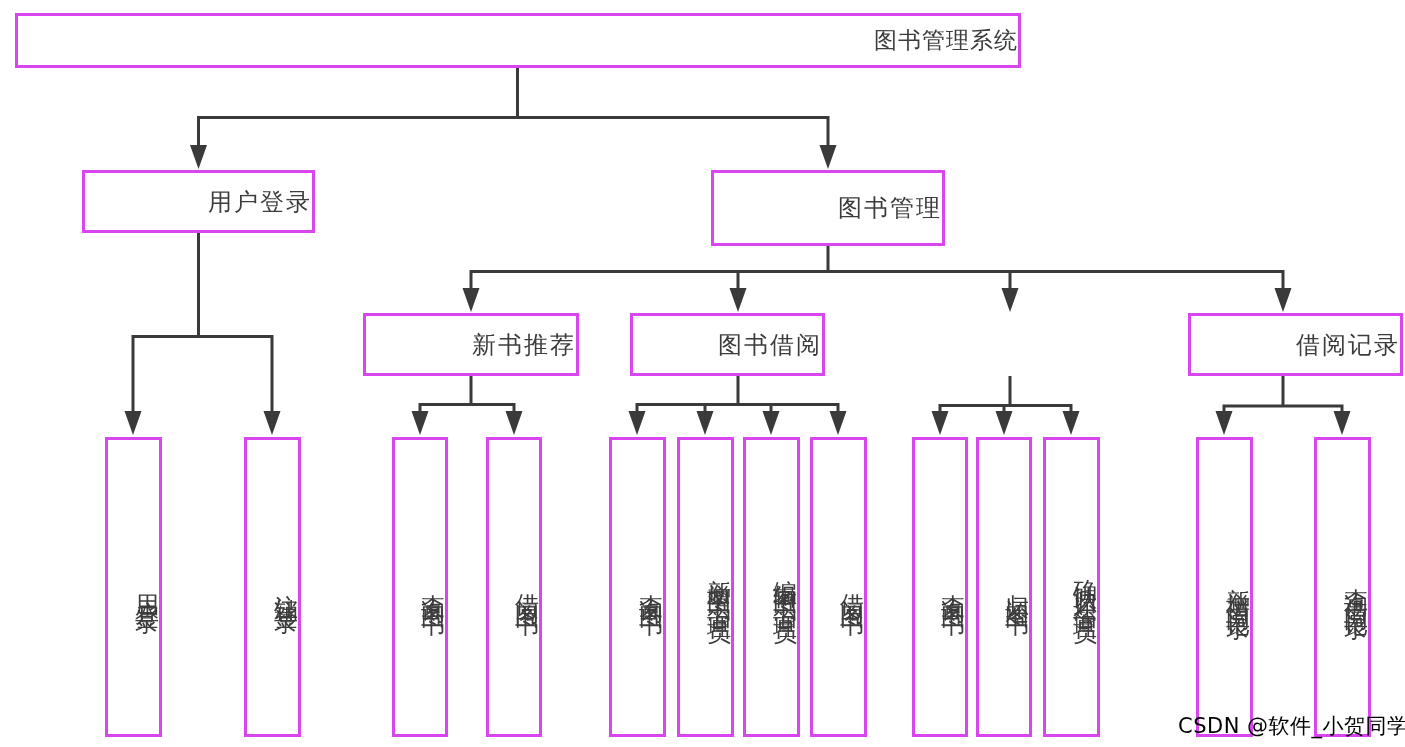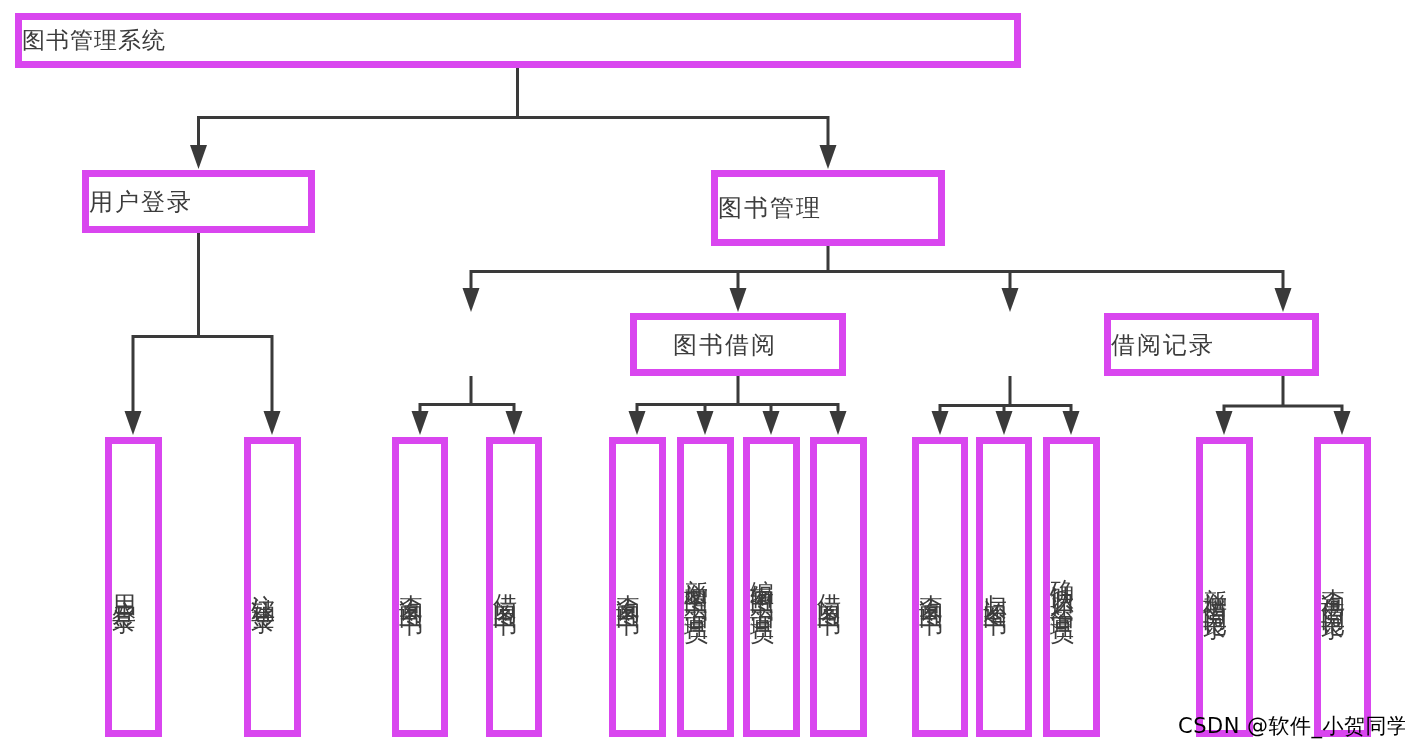--- a/index.html
+++ b/index.html
@@ -3,22 +3,22 @@
 <meta charset="utf-8">
 <style>
   html,body{margin:0;padding:0;background:#ffffff;}
   .stage{
     position:relative;width:1405px;height:747px;background:#ffffff;overflow:hidden;
     font-family:"DejaVu Sans","Liberation Sans",sans-serif;color:#3c3c3c;
   }
   .connector-layer{position:absolute;left:0;top:0;z-index:1;}
   .box{
     position:absolute;box-sizing:border-box;z-index:2;
-    border:7px solid #d946ef;background:#ffffff;
-    display:flex;align-items:center;justify-content:flex-start;
+    border:3px solid #d946ef;background:#ffffff;
+    display:flex;align-items:center;justify-content:flex-end;
   }
   .hbox{font-size:24px;letter-spacing:2px;}
   .root-box{font-size:23px;letter-spacing:1px;}
   .vbox span{
     writing-mode:vertical-rl;
     font-size:24px;line-height:1;letter-spacing:6px;
     white-space:nowrap;
   }
   .watermark{
     position:absolute;z-index:3;left:1178px;top:712px;width:226px;
@@ -76,24 +76,27 @@
     <span>图书管理系统</span>
   </div>
 
   <div class="box hbox" style="left:82px;top:170px;width:233px;height:63px;">
     <span>用户登录</span>
   </div>
   <div class="box hbox" style="left:711px;top:170px;width:234px;height:76px;">
     <span>图书管理</span>
   </div>
 
-  <div class="box hbox" style="left:630px;top:313px;width:216px;height:63px;padding-left:36px;">
+  <div class="box hbox" style="left:363px;top:313px;width:216px;height:63px;">
+    <span>新书推荐</span>
+  </div>
+  <div class="box hbox" style="left:630px;top:313px;width:195px;height:63px;padding-left:36px;">
     <span>图书借阅</span>
   </div>
-  <div class="box hbox" style="left:1104px;top:313px;width:215px;height:63px;">
+  <div class="box hbox" style="left:1188px;top:313px;width:215px;height:63px;">
     <span>借阅记录</span>
   </div>
 
   <div class="box vbox" style="left:105px;top:437px;width:57px;height:300px;">
     <span>用户登录</span>
   </div>
   <div class="box vbox" style="left:244px;top:437px;width:57px;height:300px;">
     <span>注销登录</span>
   </div>
 

